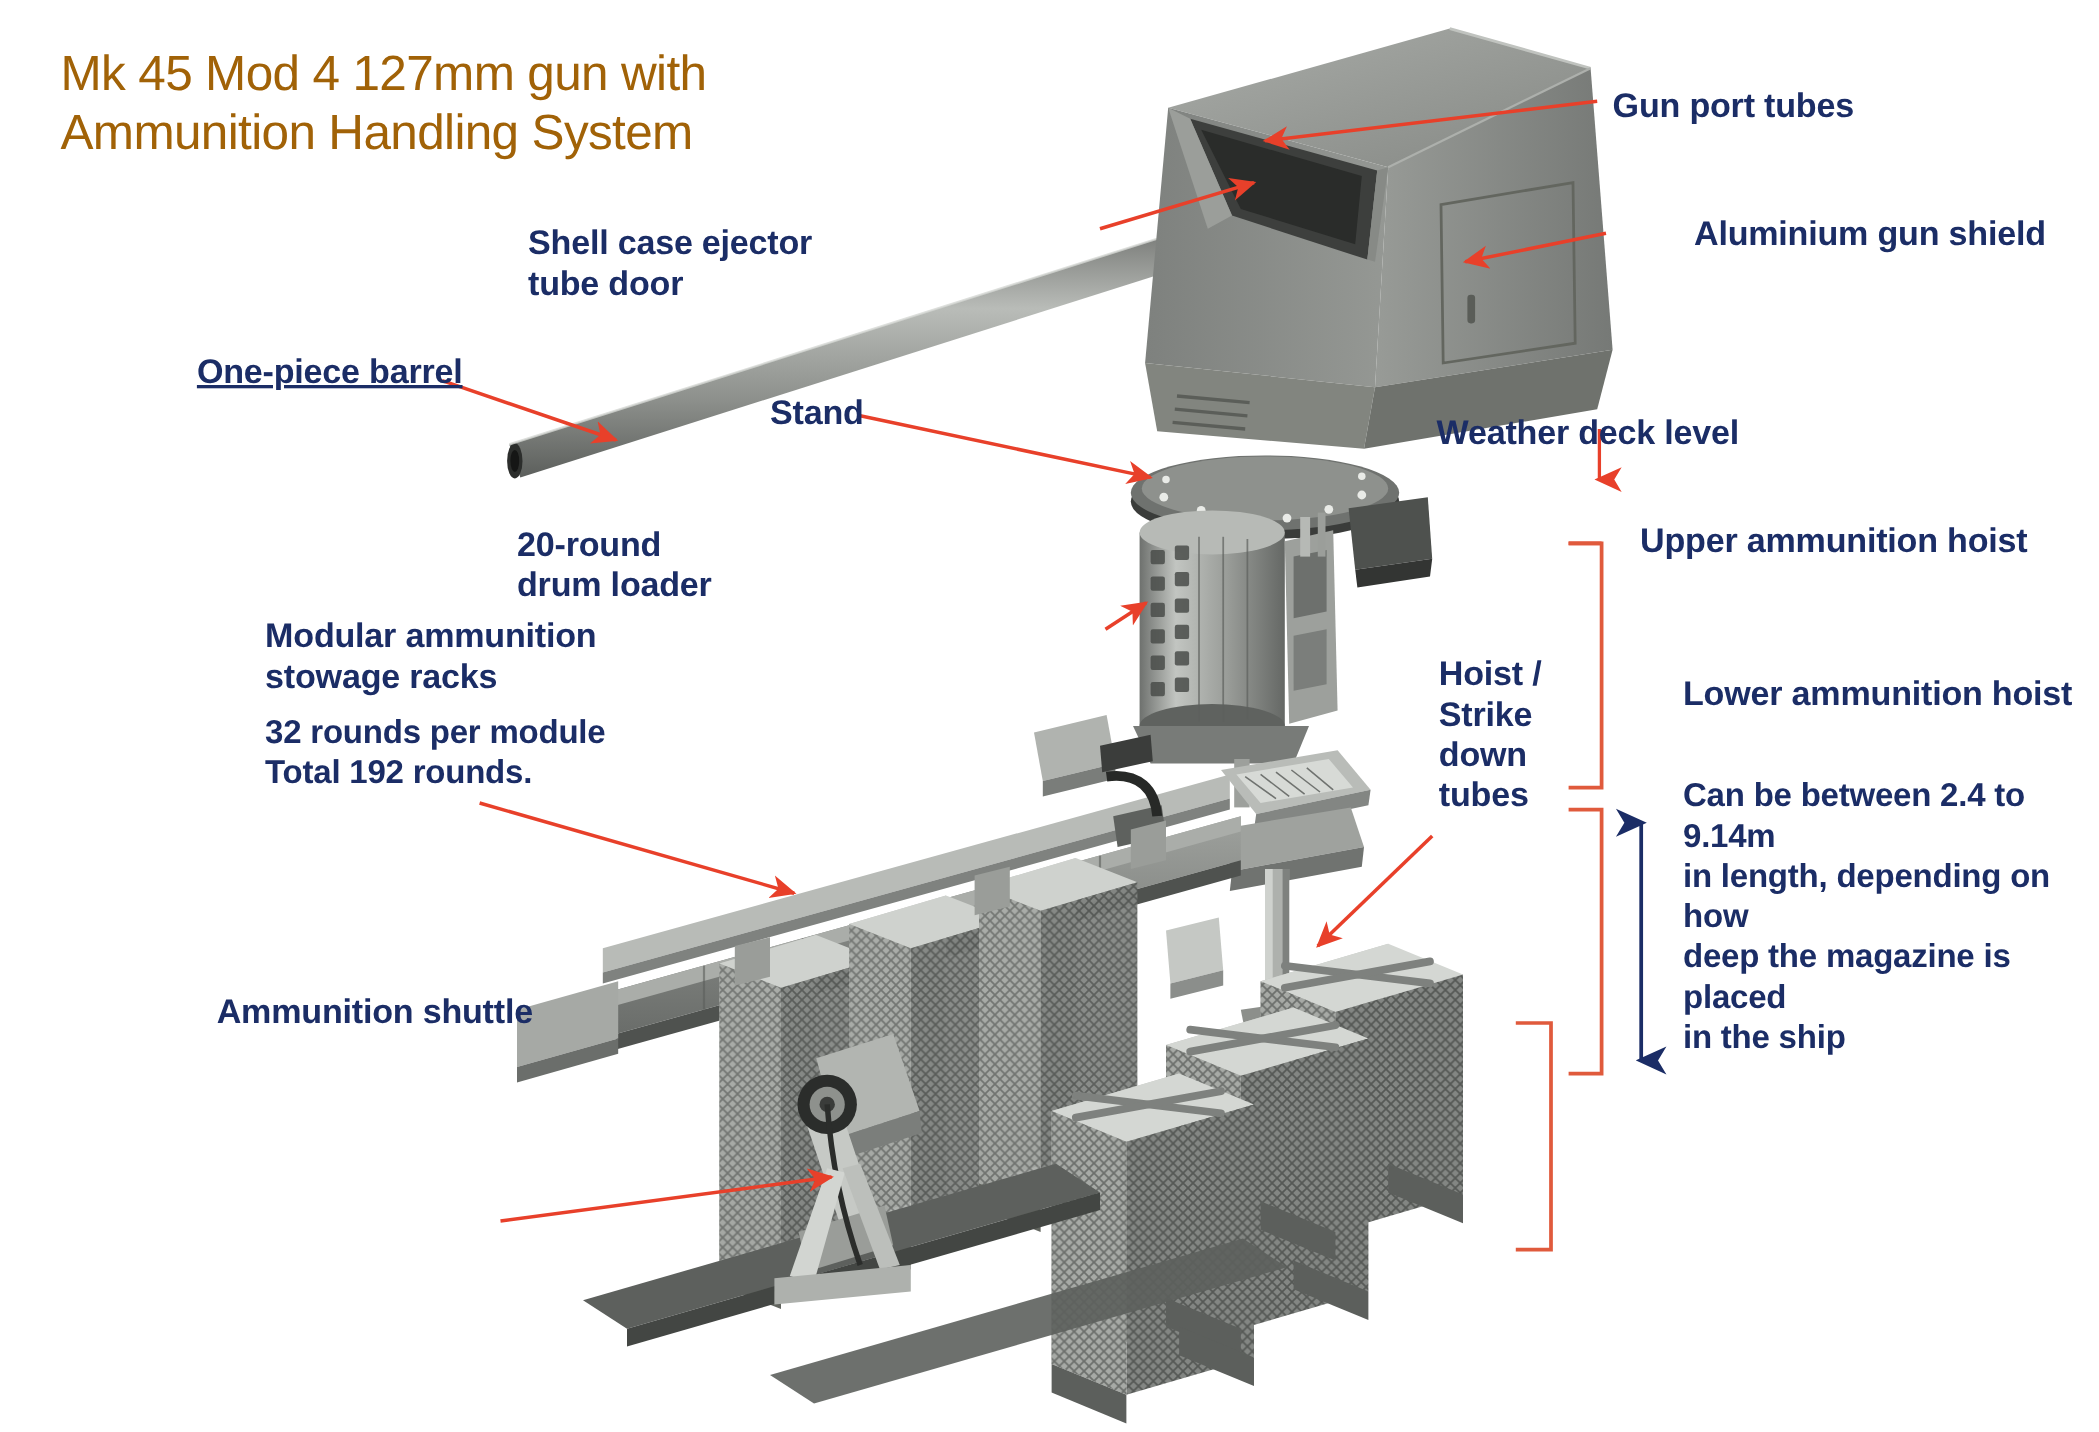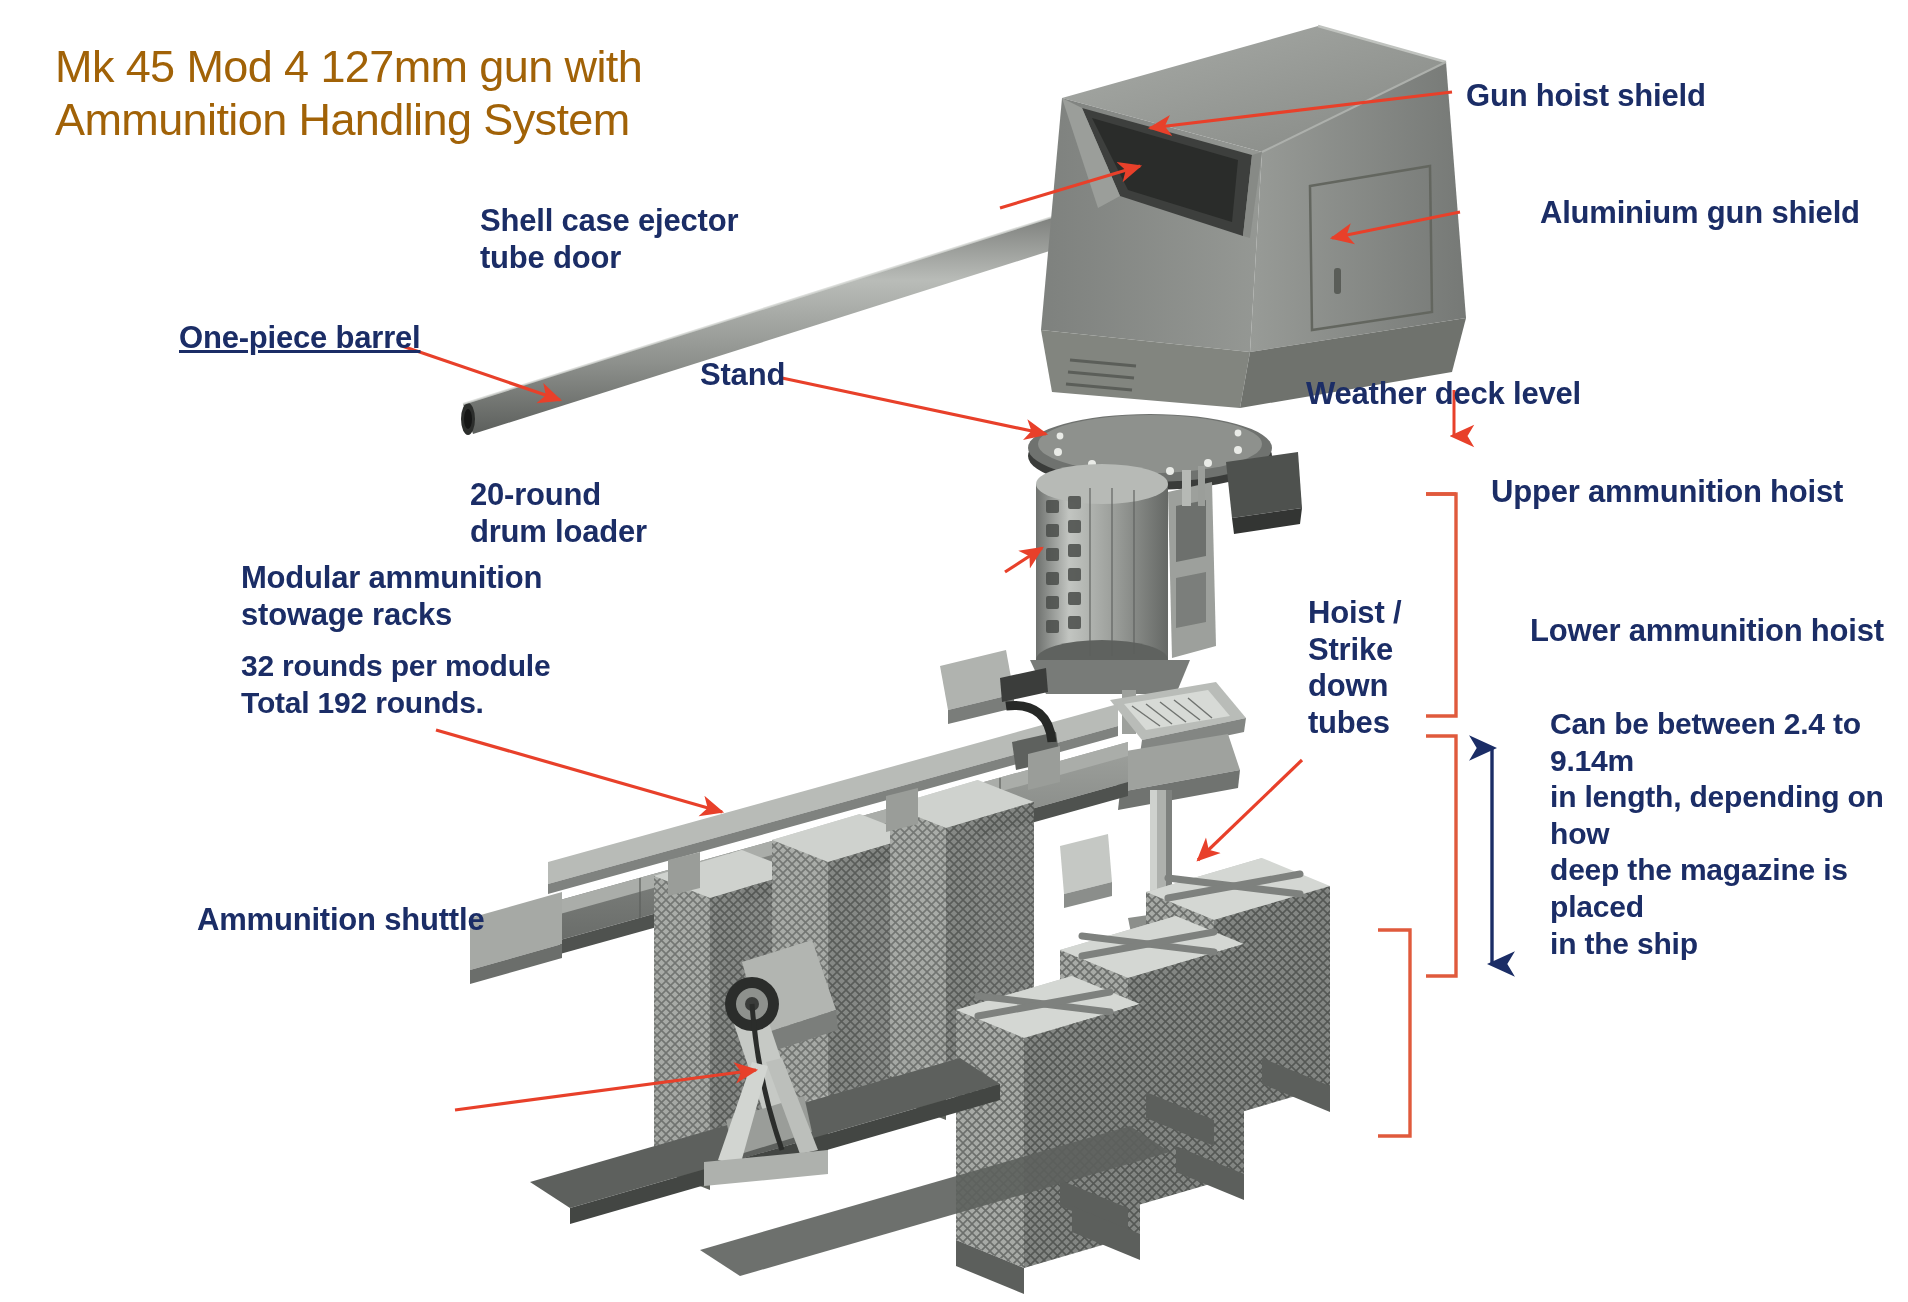--- a/index.html
+++ b/index.html
@@ -381,21 +381,21 @@
 
     <g>
       <path d="M1492 748 L1492 964" stroke="#1b2d66" stroke-width="3.4" fill="none" marker-start="url(#navyUp)" marker-end="url(#navyDn)"></path>
     </g>
 
     <g stroke="#e05a3c" stroke-width="3.4" fill="none" stroke-linejoin="miter">
       <path d="M1378 930 L1410 930 L1410 1136 L1378 1136"></path>
     </g>
   </svg>
 
-  <div class="lbl sz1" style="left:1466px;top:78px;">Gun hoist shield</div>
+  <div class="lbl sz1" style="left:1466px;top:78px;">Gun port tubes</div>
 
   <div class="lbl sz1" style="left:1540px;top:195px;">Aluminium gun shield</div>
 
   <div class="lbl sz1 r" style="left:480px;top:203px;width:460px;">Shell case ejector
 tube door</div>
 
   <div class="lbl sz1" style="left:179px;top:320px;text-decoration:underline;">One-piece barrel</div>
 
   <div class="lbl sz1" style="left:700px;top:357px;">Stand</div>
 
@@ -412,21 +412,21 @@
 Strike
 down
 tubes</div>
 
   <div class="lbl sz1" style="left:241px;top:560px;">Modular ammunition
 stowage racks</div>
 
   <div class="lbl note" style="left:241px;top:648px;">32 rounds per module
 Total 192 rounds.</div>
 
-  <div class="lbl note" style="left:1530px;top:706px;margin-left:20px;">Can be between 2.4 to 9.14m
+  <div class="lbl note" style="left:1530px;top:706px;">Can be between 2.4 to 9.14m
 in length, depending on how
 deep the magazine is placed
 in the ship</div>
 
   <div class="lbl sz1" style="left:197px;top:902px;text-align:right;">Ammunition shuttle</div>
 
 
 </div>
 
 </body></html>

